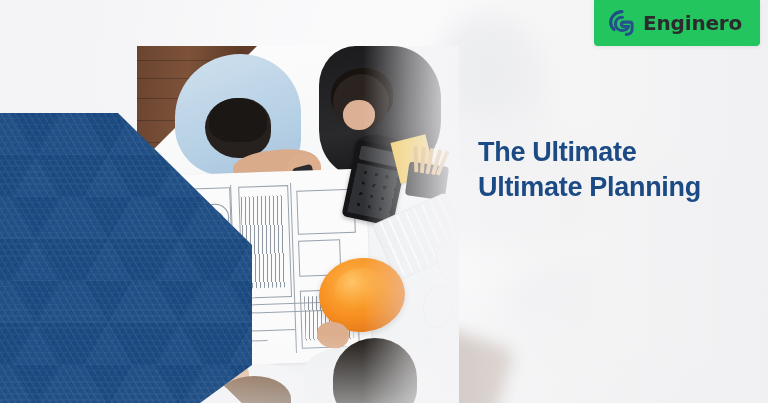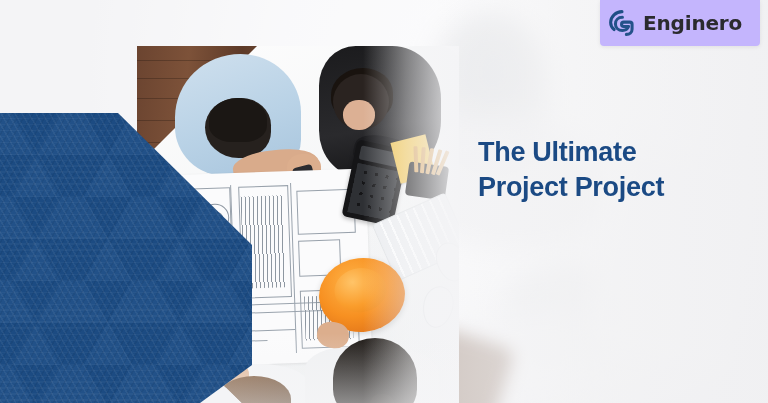--- a/index.html
+++ b/index.html
@@ -137,21 +137,21 @@
   }
   .photo-fade-b{
     position:absolute;left:0;right:0;bottom:0;height:70px;
     background:linear-gradient(0deg,rgba(246,246,247,.55) 0%,rgba(246,246,247,0) 100%);
   }
 
   
   .logo-badge{
     position:absolute;right:8px;top:0;
     display:flex;align-items:center;gap:7px;
-    background:#c4b5fd;padding:9px 18px 9px 8px;
+    background:#22c55e;padding:9px 18px 9px 14px;
     border-radius:0 0 4px 4px;
     box-shadow:0 1px 4px rgba(0,0,0,.08);
   }
   .logo-mark{width:28px;height:28px;flex:0 0 28px;display:block;}
   .logo-word{
     font-size:20px;font-weight:700;letter-spacing:-.2px;color:#2b2b2e;
     font-family:"DejaVu Sans",sans-serif;line-height:1;
   }
 
   
@@ -274,16 +274,16 @@
       <path d="M32 6 C18 6 6 17 6 31 C6 38 9 43 14 47" fill="none" stroke="#1f4e86" stroke-width="7" stroke-linecap="round"></path>
       <path d="M33 19 C23 19 17 26 17 34 C17 43 24 49 33 49 C40 49 45 45 47 40
                L36 40 C33 40 31 38 31 35 C31 32 33 30 36 30 L50 30
                C53 30 55 32 55 35 L55 46 C55 54 49 58 42 58" fill="none" stroke="#24528a" stroke-width="7" stroke-linecap="round" stroke-linejoin="round"></path>
     </svg>
     <span class="logo-word">Enginero</span>
   </div>
 
   <h1 class="headline">
     <span class="l">The Ultimate</span>
-    <span class="l">Project Project</span>
+    <span class="l">Ultimate Planning</span>
   </h1>
 
 </div>
 
 </body></html>

